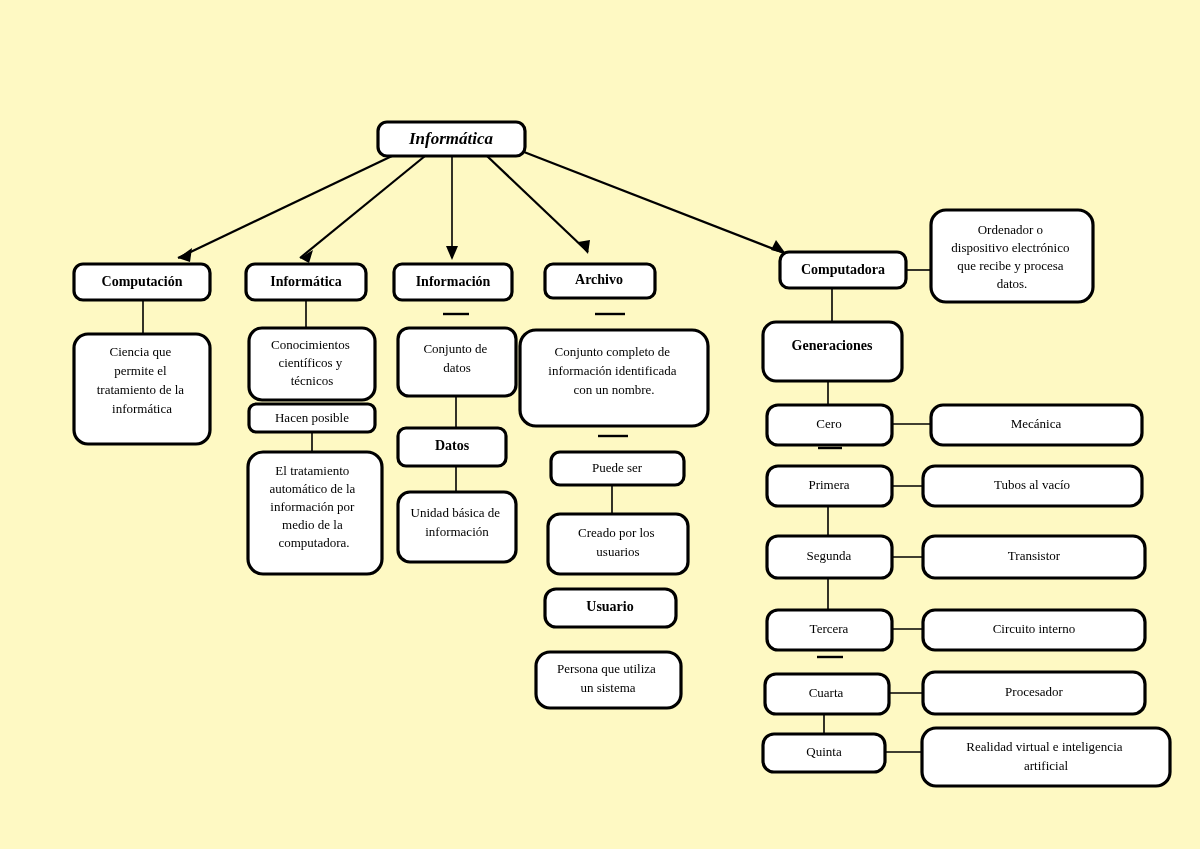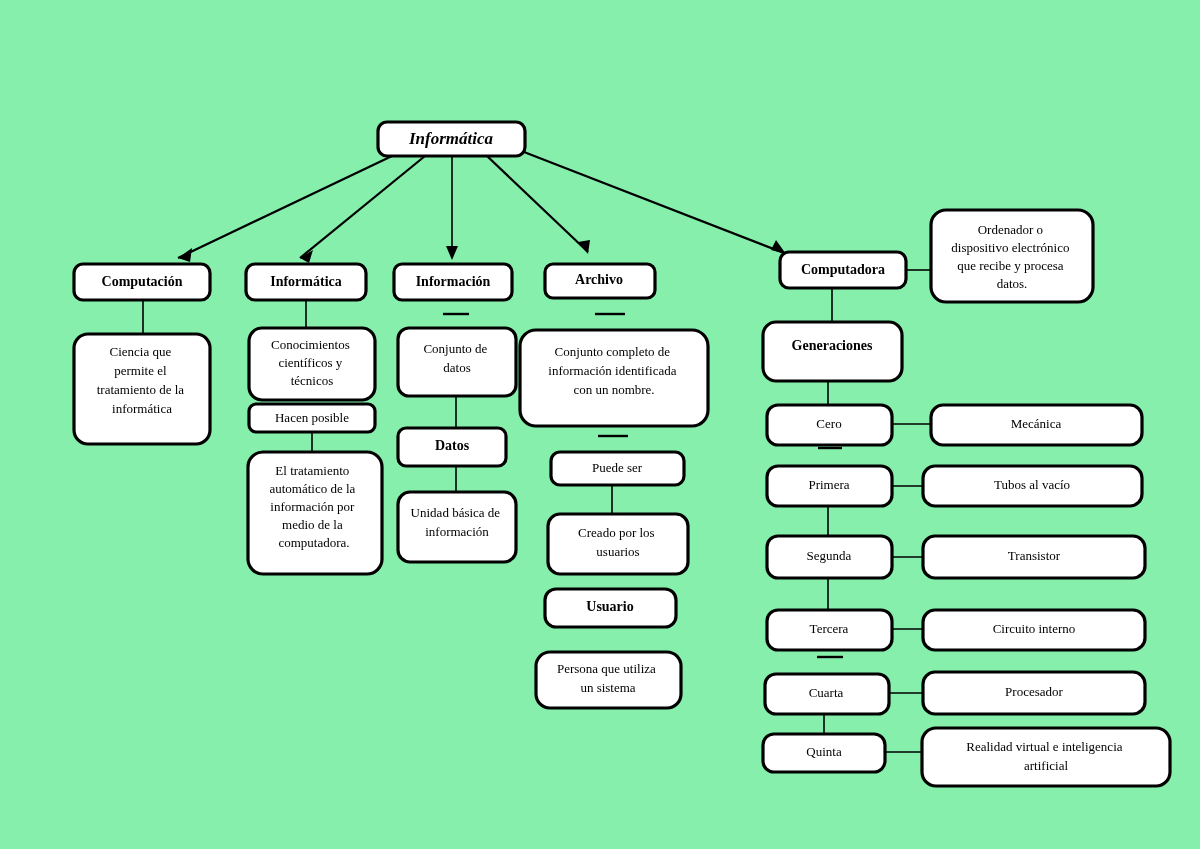--- a/index.html
+++ b/index.html
@@ -10,21 +10,21 @@
   body {
     width: 1200px;
     height: 849px;
     font-family: "Liberation Serif", "DejaVu Serif", serif;
     overflow: hidden;
   }
   #map-root {
     position: relative;
     width: 1200px;
     height: 849px;
-    background: #86efac;
+    background: #fef9c3;
   }
   svg.map-canvas {
     position: absolute;
     left: 0;
     top: 0;
     width: 1200px;
     height: 849px;
   }
   .node-rect {
     fill: #ffffff;

